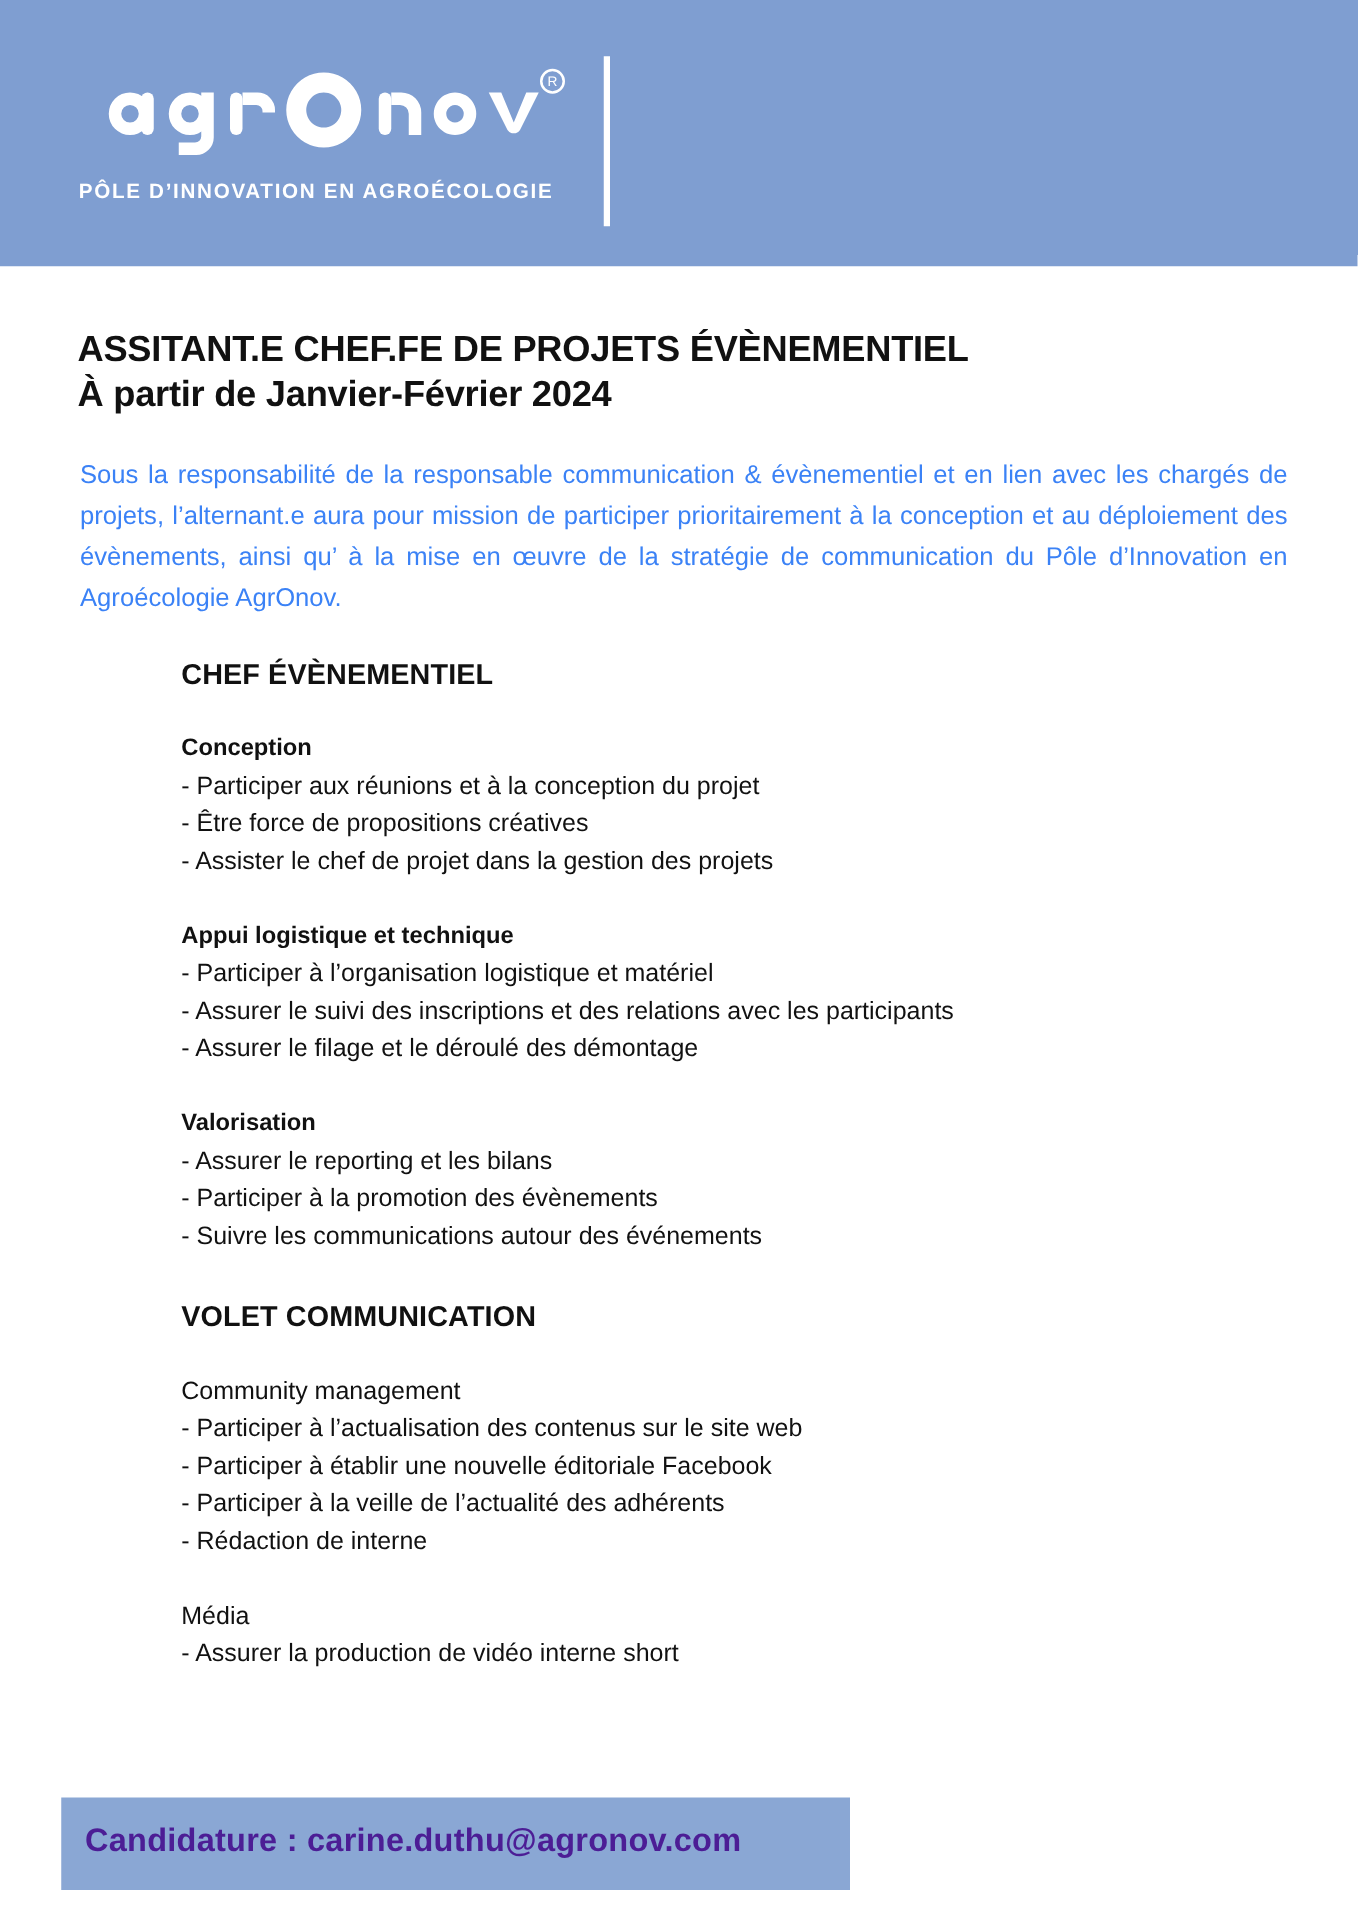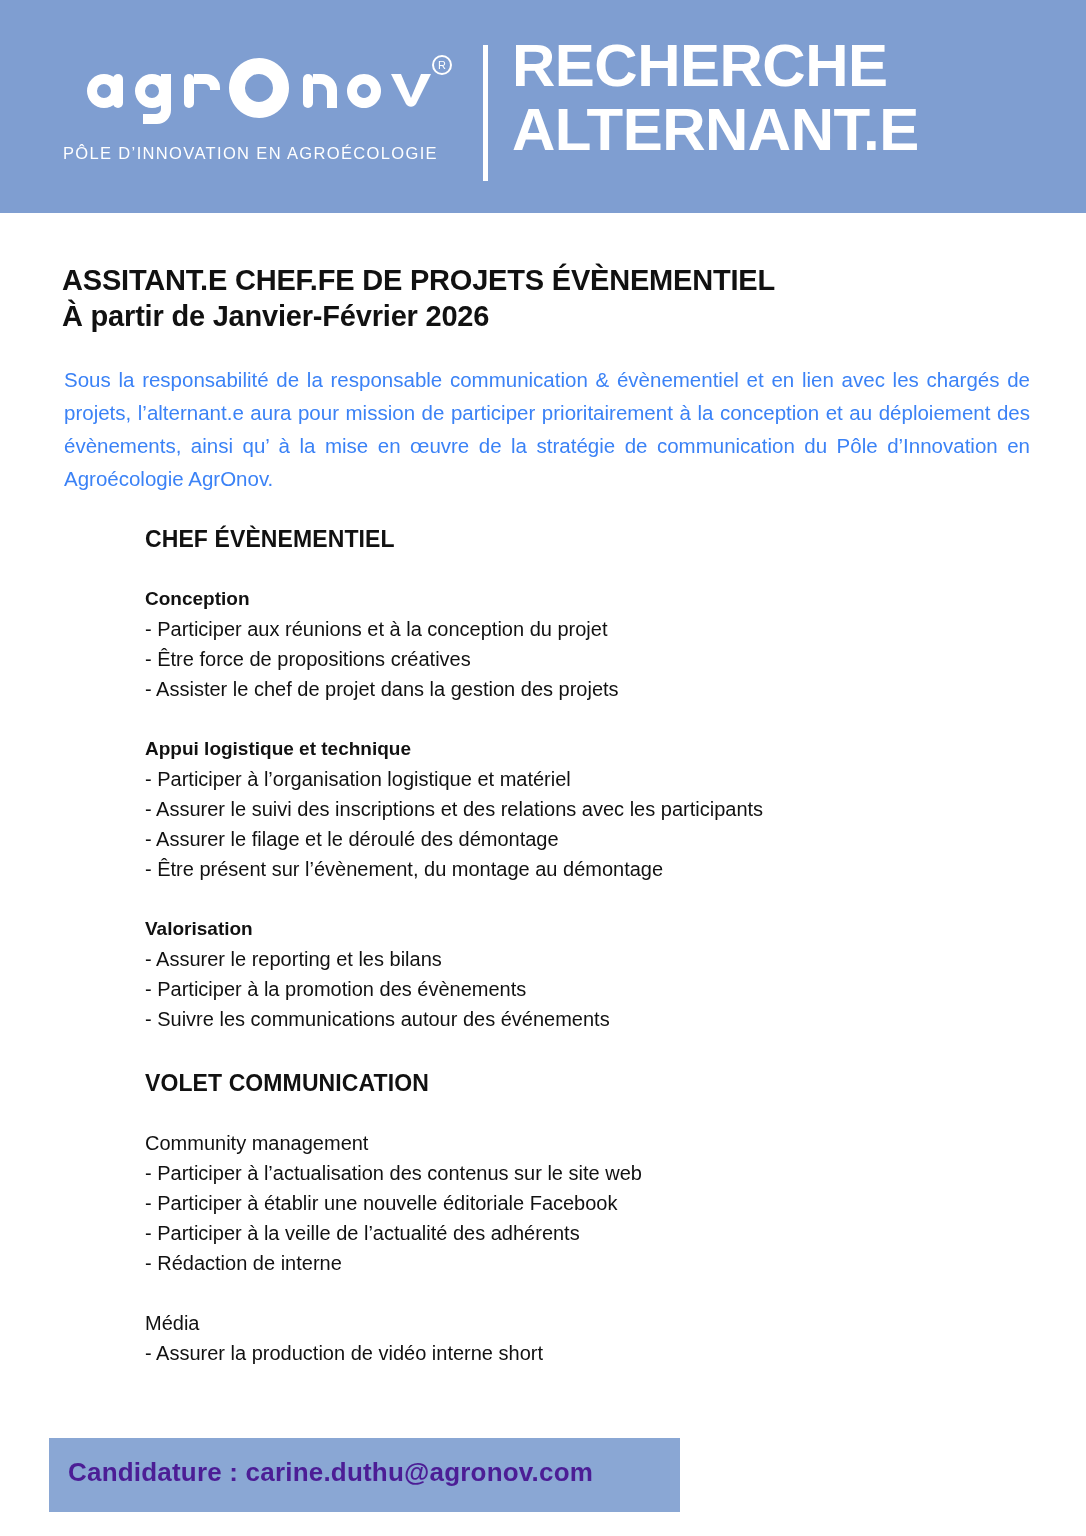--- a/index.html
+++ b/index.html
@@ -41,21 +41,21 @@
 
   .logo-wordmark svg {
     display: block;
   }
 
   .logo-tagline {
     position: absolute;
     left: 3px;
     top: 100px;
     font-size: 16.5px;
-    font-weight: normal;
+    font-weight: bold;
     color: #ffffff;
     letter-spacing: 1.35px;
     white-space: nowrap;
   }
 
   .header-divider {
     position: absolute;
     left: 483px;
     top: 45px;
     width: 5px;
@@ -202,46 +202,41 @@
           <circle cx="382" cy="21" r="9" fill="none" stroke="#ffffff" stroke-width="2"></circle>
           <text x="382" y="25" font-family="Liberation Sans, sans-serif" font-size="11" text-anchor="middle" fill="#ffffff">R</text>
         </g>
       </svg>
     </div>
     <div class="logo-tagline">PÔLE D’INNOVATION EN AGROÉCOLOGIE</div>
   </div>
 
   <div class="header-divider"></div>
 
-  <div class="header-title">
-    <span class="line">RECHERCHE</span>
-    <span class="line">ALTERNANT.E</span>
-  </div>
 </div>
 
 <div class="page-title">ASSITANT.E CHEF.FE DE PROJETS ÉVÈNEMENTIEL</div>
-<div class="page-subtitle">À partir de Janvier-Février 2026</div>
+<div class="page-subtitle">À partir de Janvier-Février 2024</div>
 
 <div class="intro-paragraph">
   <span>Sous la responsabilité de la responsable communication &amp; évènementiel et en lien avec les chargés de projets, l’alternant.e aura pour mission de participer prioritairement à la conception et au déploiement des évènements, ainsi qu’ à la mise en œuvre de la stratégie de communication du Pôle d’Innovation en Agroécologie AgrOnov.</span>
 </div>
 
 <div class="content" id="content-root">
     <div class="volet-heading">CHEF ÉVÈNEMENTIEL</div>
     <div class="gap-md"></div>
     <div class="sub-heading">Conception</div>
     <div class="bullet-line">- Participer aux réunions et à la conception du projet</div>
     <div class="bullet-line">- Être force de propositions créatives</div>
     <div class="bullet-line">- Assister le chef de projet dans la gestion des projets</div>
     <div class="gap-md"></div>
     <div class="sub-heading">Appui logistique et technique</div>
     <div class="bullet-line">- Participer à l’organisation logistique et matériel</div>
     <div class="bullet-line">- Assurer le suivi des inscriptions et des relations avec les participants</div>
     <div class="bullet-line">- Assurer le filage et le déroulé des démontage</div>
-    <div class="bullet-line">- Être présent sur l’évènement, du montage au démontage</div>
     <div class="gap-md"></div>
     <div class="sub-heading">Valorisation</div>
     <div class="bullet-line">- Assurer le reporting et les bilans</div>
     <div class="bullet-line">- Participer à la promotion des évènements</div>
     <div class="bullet-line">- Suivre les communications autour des événements</div>
     <div class="gap-lg"></div>
     <div class="volet-heading">VOLET COMMUNICATION</div>
     <div class="gap-md"></div>
     <div class="sub-heading regular">Community management</div>
     <div class="bullet-line">- Participer à l’actualisation des contenus sur le site web</div>

